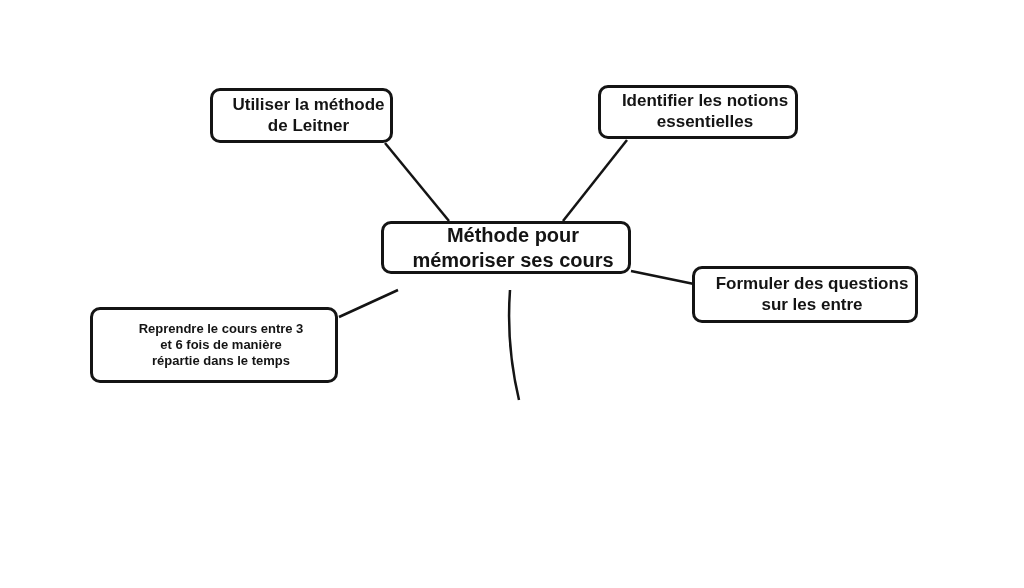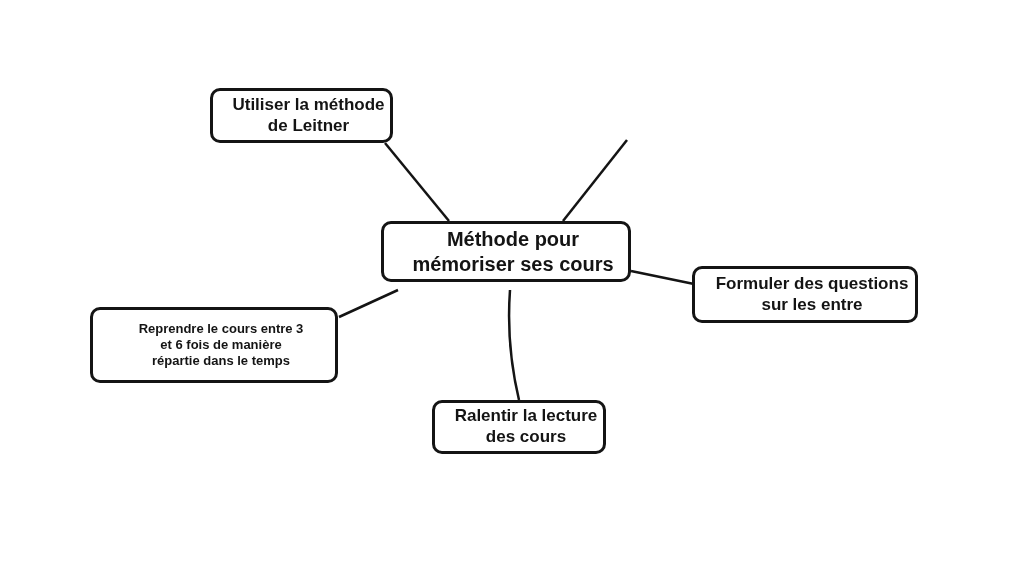--- a/index.html
+++ b/index.html
@@ -35,21 +35,21 @@
     text-align: center;
     color: #141414;
     font-weight: bold;
     white-space: pre-line;
     line-height: 1.22;
     cursor: pointer;
     padding-left: 14px;
   }
   .node-center {
     left: 381px; top: 221px;
-    width: 250px; height: 61px;
+    width: 250px; height: 53px;
     font-size: 20px;
   }
   .node-leitner {
     left: 210px; top: 88px;
     width: 183px; height: 55px;
     font-size: 17px;
   }
   .node-notions {
     left: 598px; top: 85px;
     width: 200px; height: 54px;
@@ -87,30 +87,30 @@
   <div class="node node-center">
     <span>Méthode pour
 mémoriser ses cours</span>
   </div>
 
   <div class="node node-leitner">
     <span>Utiliser la méthode
 de Leitner</span>
   </div>
 
+  <div class="node node-notions">
+    <span>Identifier les notions
+essentielles</span>
+  </div>
 
   <div class="node node-questions">
     <span>Formuler des questions
 sur les entre</span>
   </div>
 
   <div class="node node-reprendre">
     <span>Reprendre le cours entre 3
 et 6 fois de manière
 répartie dans le temps</span>
   </div>
 
-  <div class="node node-ralentir">
-    <span>Ralentir la lecture
-des cours</span>
-  </div>
 
 </div>
 
 </body></html>

